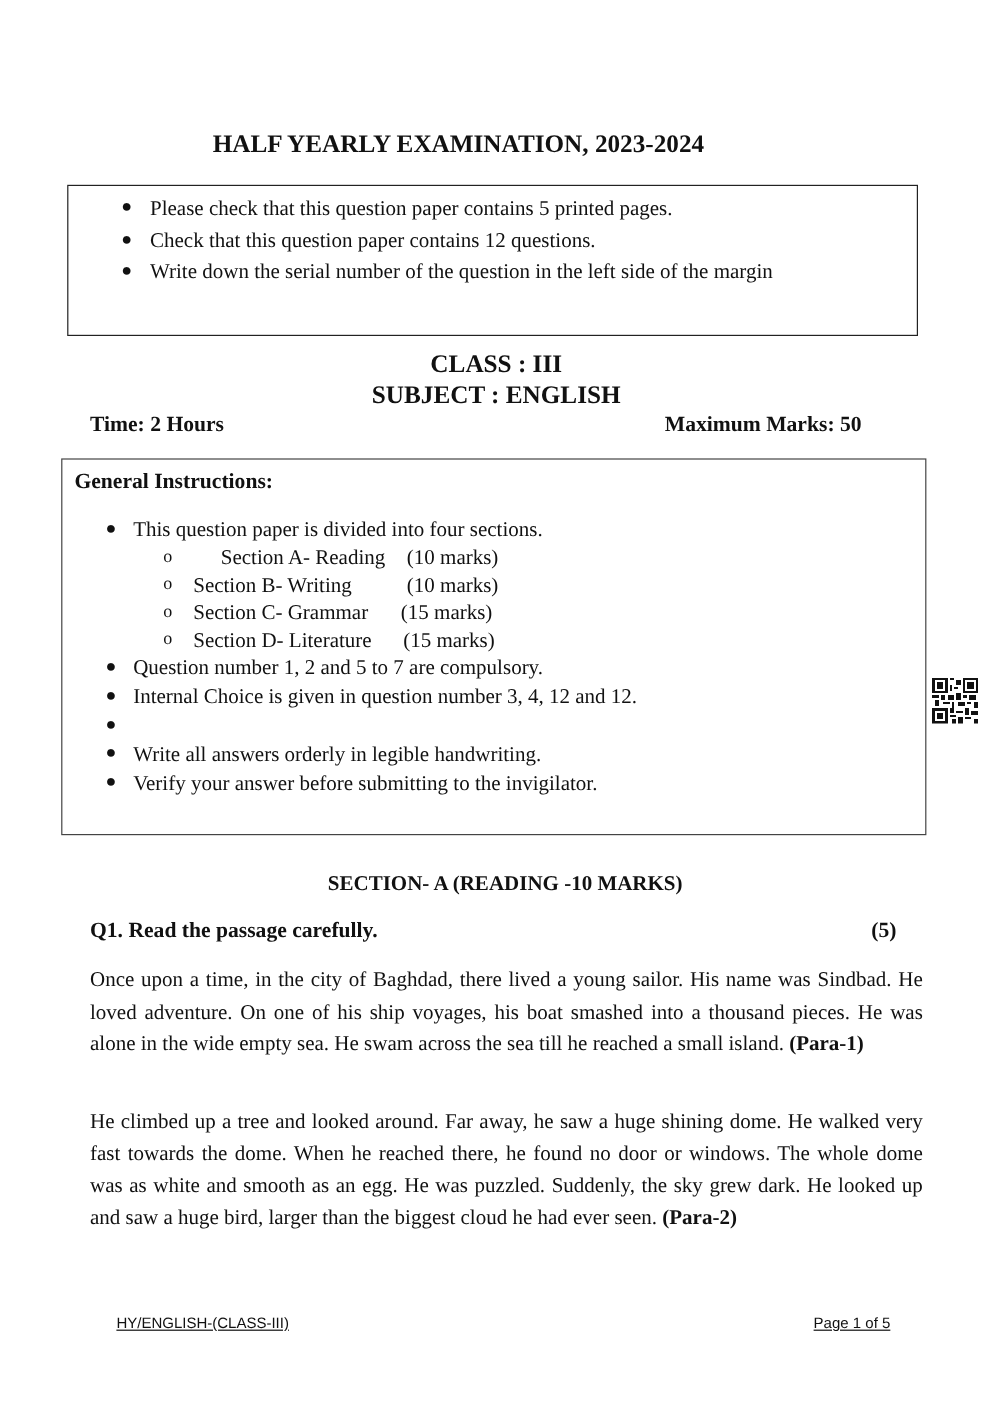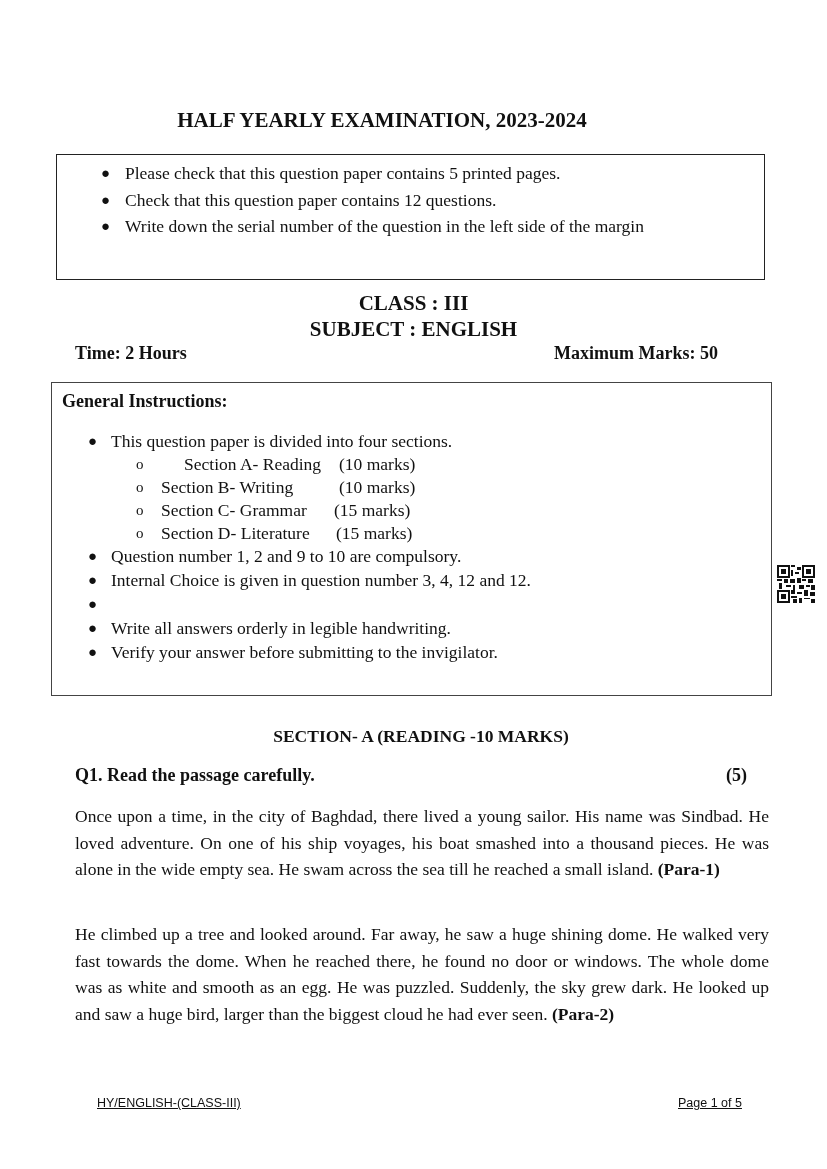--- a/index.html
+++ b/index.html
@@ -147,21 +147,21 @@
 
   <span class="sub-o" style="left:84px; top:119px;">o</span>
   <span class="sub-text" style="left:109px; top:117px;">Section C- Grammar</span>
   <span class="sub-marks" style="left:282px; top:117px;">(15 marks)</span>
 
   <span class="sub-o" style="left:84px; top:142px;">o</span>
   <span class="sub-text" style="left:109px; top:140px;">Section D- Literature</span>
   <span class="sub-marks" style="left:284px; top:140px;">(15 marks)</span>
 
   <span class="gi-bullet" style="left:36px; top:165px;">●</span>
-  <span class="gi-item" style="left:59px; top:163px;">Question number 1, 2 and 9 to 10 are compulsory.</span>
+  <span class="gi-item" style="left:59px; top:163px;">Question number 1, 2 and 5 to 7 are compulsory.</span>
 
   <span class="gi-bullet" style="left:36px; top:189px;">●</span>
   <span class="gi-item" style="left:59px; top:187px;">Internal Choice is given in question number 3, 4, 12 and 12.</span>
 
   <span class="gi-bullet" style="left:36px; top:213px;">●</span>
 
   <span class="gi-bullet" style="left:36px; top:237px;">●</span>
   <span class="gi-item" style="left:59px; top:235px;">Write all answers orderly in legible handwriting.</span>
 
   <span class="gi-bullet" style="left:36px; top:261px;">●</span>

